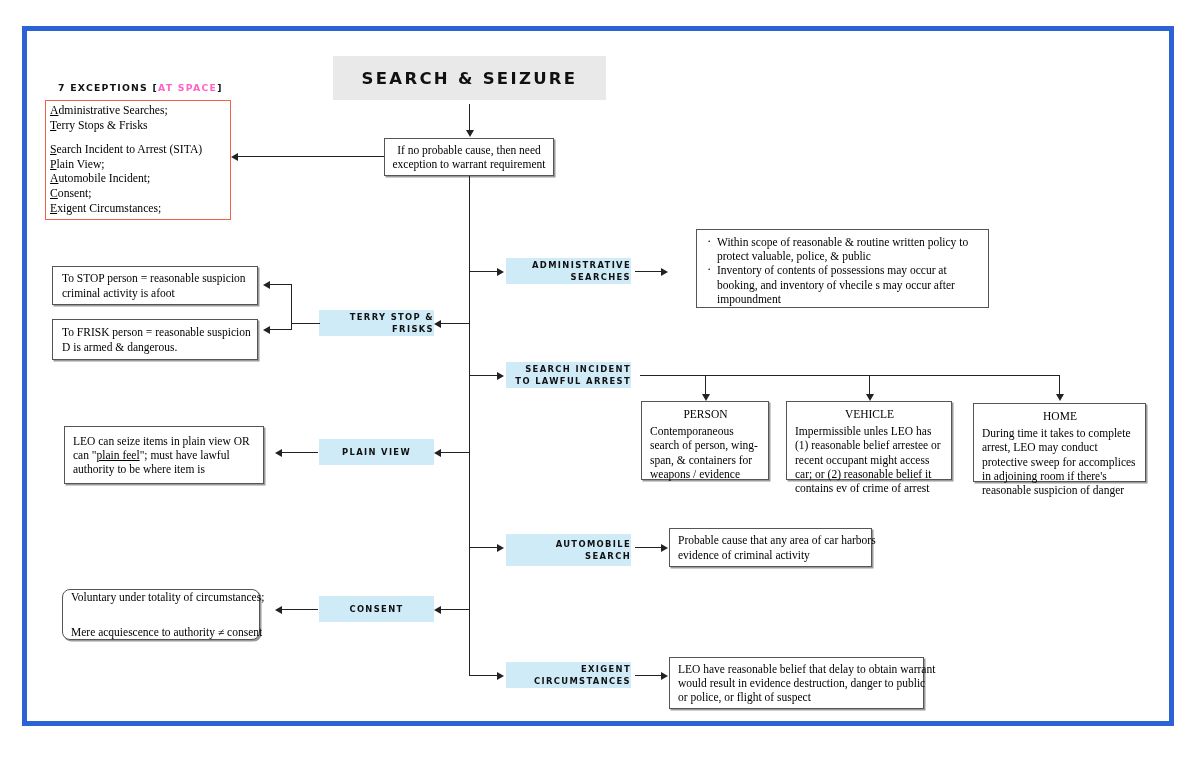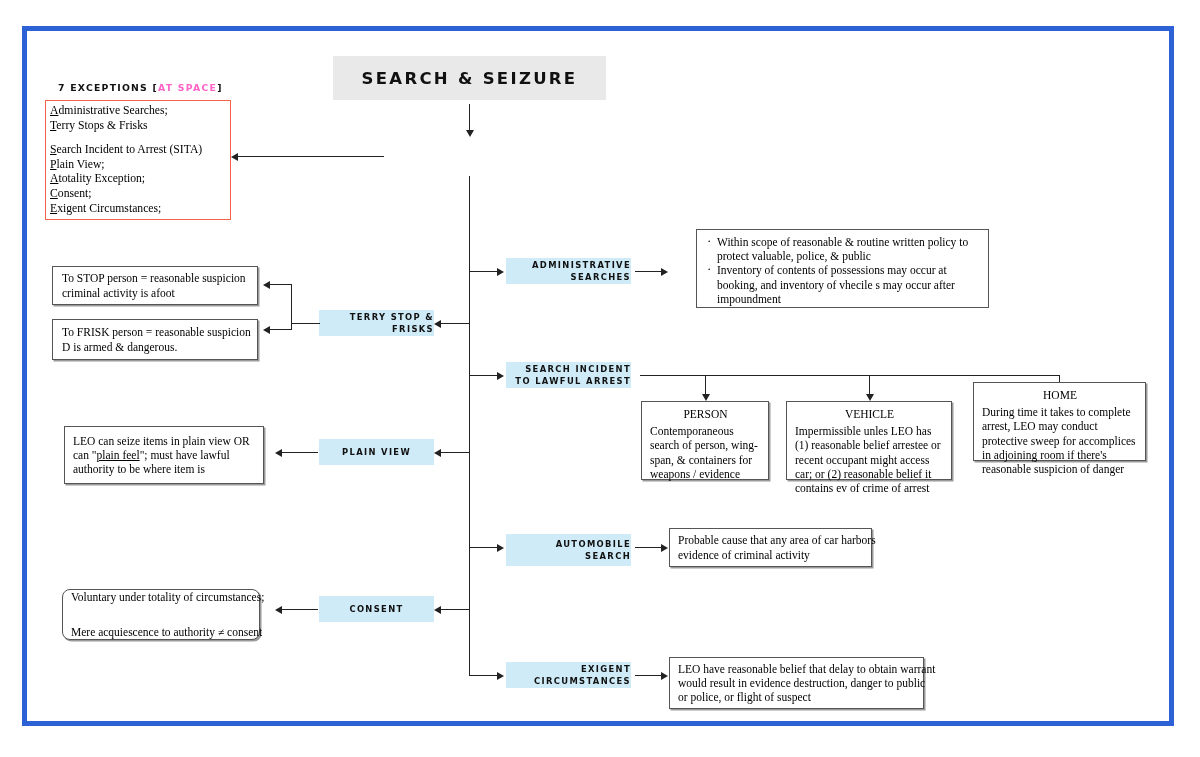--- a/index.html
+++ b/index.html
@@ -164,28 +164,32 @@
   <div id="exceptions-heading">
     <span>7 Exceptions [</span><span class="pink">AT SPACE</span><span>]</span>
   </div>
 
   <div id="exceptions-box">
     <div class="ln"><u>A</u><span>dministrative Searches;</span></div>
     <div class="ln"><u>T</u><span>erry Stops &amp; Frisks</span></div>
     <div class="gap"></div>
     <div class="ln"><u>S</u><span>earch Incident to Arrest (SITA)</span></div>
     <div class="ln"><u>P</u><span>lain View;</span></div>
-    <div class="ln"><u>A</u><span>totality Exception;</span></div>
+    <div class="ln"><u>A</u><span>utomobile Incident;</span></div>
     <div class="ln"><u>C</u><span>onsent;</span></div>
     <div class="ln"><u>E</u><span>xigent Circumstances;</span></div>
   </div>
 
   <div class="vline" style="left:469px; top:104px; height:28px;"></div>
   <div class="arrow down" style="left:466px; top:130px;"></div>
 
+  <div class="tbox shadowed" style="left:384px; top:138px; width:170px; height:38px; display:flex; flex-direction:column; align-items:center; justify-content:center; padding:0;">
+    <div class="nowrap">If no probable cause, then need</div>
+    <div class="nowrap">exception to warrant requirement</div>
+  </div>
 
   <div class="hline" style="left:238px; top:156px; width:146px;"></div>
   <div class="arrow left" style="left:231px; top:153px;"></div>
 
   <div class="vline" style="left:469px; top:176px; height:500px;"></div>
 
   <div class="hline" style="left:469px; top:271px; width:29px;"></div>
   <div class="arrow right" style="left:497px; top:267.5px;"></div>
 
   <div class="stage" style="left:506px; top:258px; width:125px; height:26px;">Administrative Searches</div>
@@ -238,21 +242,21 @@
   <div class="tbox shadowed" style="left:641px; top:401px; width:128px; height:79px;">
     <span class="hd">PERSON</span>
     <span>Contemporaneous search of person, wing-span, &amp; containers for weapons / evidence</span>
   </div>
 
   <div class="tbox shadowed" style="left:786px; top:401px; width:166px; height:79px;">
     <span class="hd">VEHICLE</span>
     <span>Impermissible unles LEO has (1) reasonable belief arrestee or recent occupant might access car; or (2) reasonable belief it contains ev of crime of arrest</span>
   </div>
 
-  <div class="tbox shadowed" style="left:973px; top:382px; width:173px; height:79px;">
+  <div class="tbox shadowed" style="left:973px; top:403px; width:173px; height:79px;">
     <span class="hd">HOME</span>
     <span>During time it takes to complete arrest, LEO may conduct protective sweep for accomplices in adjoining room if there's reasonable suspicion of danger</span>
   </div>
 
   <div class="hline" style="left:441px; top:452px; width:29px;"></div>
   <div class="arrow left" style="left:434px; top:448.5px;"></div>
 
   <div class="stage" style="left:319px; top:439px; width:115px; height:26px;">Plain View</div>
 
   <div class="hline" style="left:282px; top:452px; width:36px;"></div>

